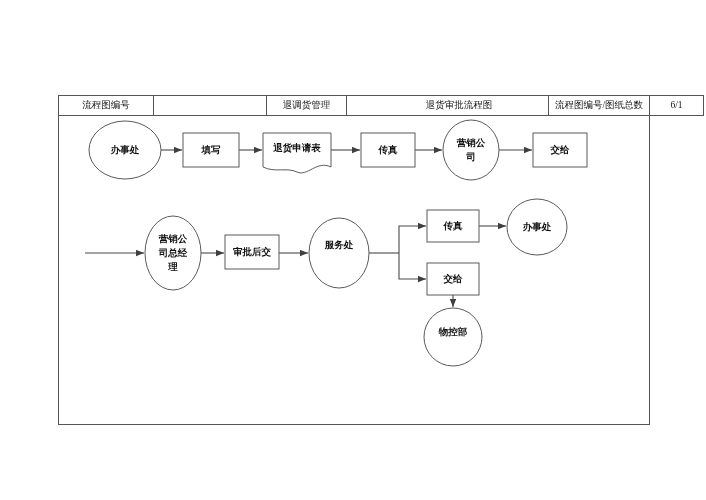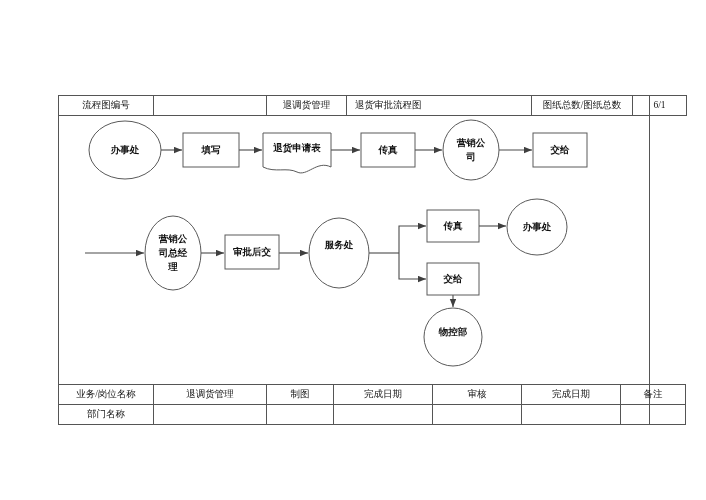--- a/index.html
+++ b/index.html
@@ -51,22 +51,22 @@
   #footer-table-wrap {
     position: absolute;
     left: -1px;
     bottom: -1px;
     width: 592px;
   }
   .meta-table td.lead {
     text-align: center;
   }
   .meta-table td.val-left {
-    text-align: left;
-    padding-left: 8px;
+    text-align: center;
+    padding-left: 25px;
   }
   
   #canvas {
     position: absolute;
     left: 0;
     top: 19px;
     width: 590px;
     height: 253px;
     font-weight: bold;
   }
@@ -97,21 +97,21 @@
 <div id="sheet">
 
   <div id="header-table-wrap">
     <table class="meta-table">
       <tbody>
           <tr>
         <td class="lead" style="width:90px">流程图编号</td>
         <td class="lead" style="width:108px"></td>
         <td class="lead" style="width:75px">退调货管理</td>
         <td class="val-left" style="width:174px">退货审批流程图</td>
-        <td class="lead" style="width:96px">图纸总数/图纸总数</td>
+        <td class="lead" style="width:96px">流程图编号/图纸总数</td>
         <td class="lead" style="width:49px">6/1</td>
       </tr>
     </tbody>
       </table>
   </div>
 
   <div id="canvas">
     <svg width="590" height="253" viewBox="0 0 590 253" xmlns="http://www.w3.org/2000/svg">
       <defs>
         <marker id="ah" markerWidth="9" markerHeight="9" refX="8" refY="3.2" orient="auto" markerUnits="userSpaceOnUse">
@@ -203,38 +203,14 @@
         <text class="shape-label" x="394" y="165">交给</text>
       </g>
 
       <g>
         <ellipse class="flow-stroke" cx="394" cy="222" rx="29" ry="29"></ellipse>
         <text class="shape-label" x="394" y="218">物控部</text>
       </g>
     </svg>
   </div>
 
-  <div id="footer-table-wrap">
-    <table class="meta-table">
-      <tbody>
-          <tr>
-        <td class="lead" style="width:90px">业务/岗位名称</td>
-        <td class="lead" style="width:108px">退调货管理</td>
-        <td class="lead" style="width:62px">制图</td>
-        <td class="lead" style="width:94px">完成日期</td>
-        <td class="lead" style="width:84px">审核</td>
-        <td class="lead" style="width:94px">完成日期</td>
-        <td class="lead" style="width:60px">备注</td>
-      </tr>
-      <tr>
-        <td class="lead">部门名称</td>
-        <td class="lead"></td>
-        <td class="lead"></td>
-        <td class="lead"></td>
-        <td class="lead"></td>
-        <td class="lead"></td>
-        <td class="lead"></td>
-      </tr>
-    </tbody>
-      </table>
-  </div>
 
 </div>
 
 </body></html>

